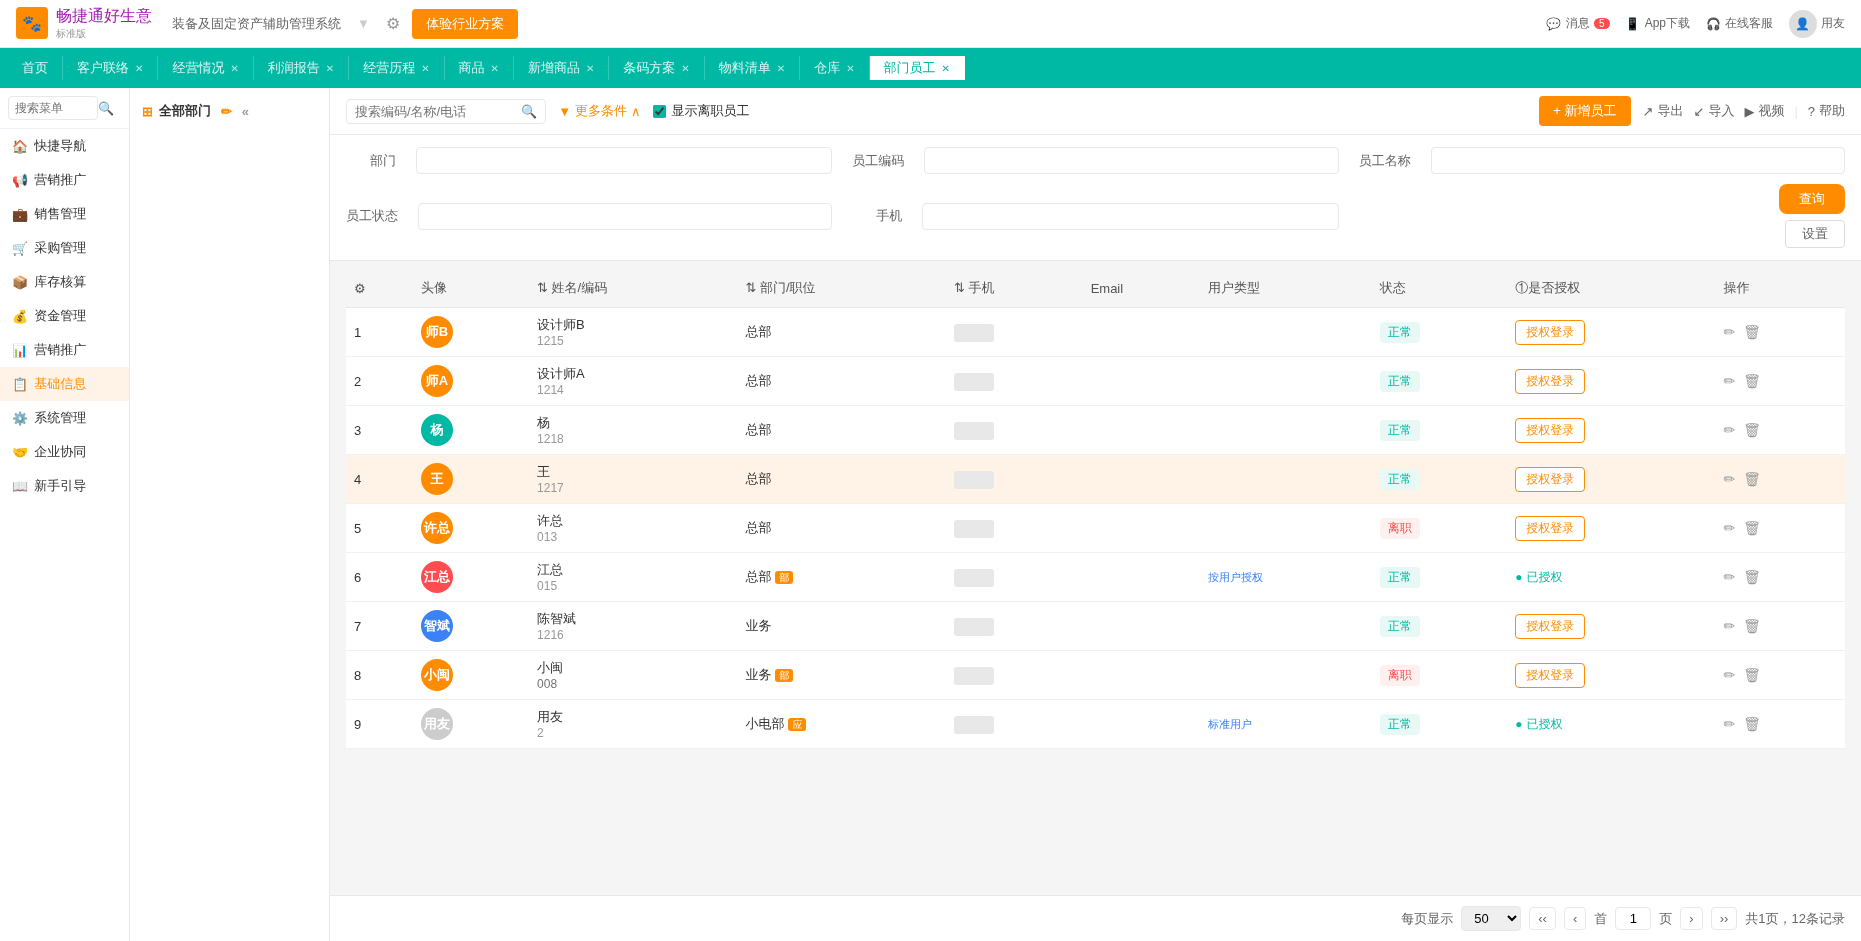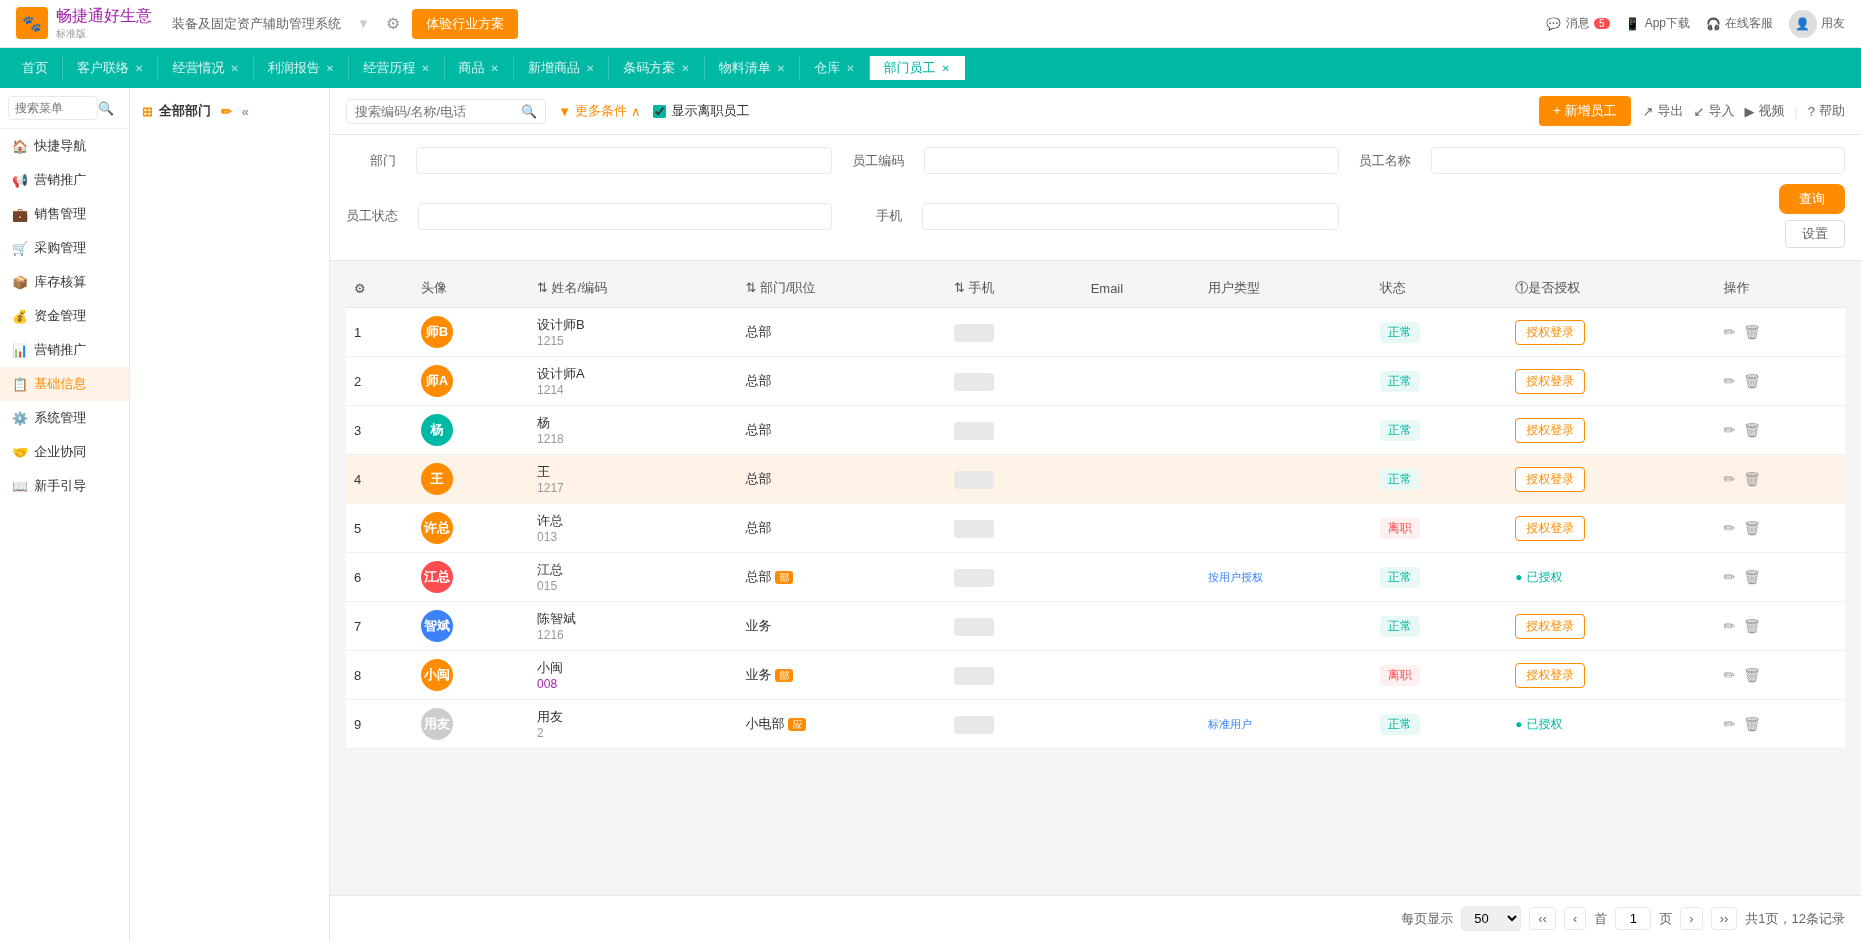--- a/index.html
+++ b/index.html
@@ -455,21 +455,21 @@
       </div>
     </td>
   </tr>
               <tr>
     <td>8</td>
     <td>
       <div class="avatar-circle" style="background:#ff8c00">小闽</div>
     </td>
     <td>
       <div>小闽</div>
-      <div style="color:#a21caf;font-size:12px;">008</div>
+      <div style="color:#737373;font-size:12px;">008</div>
     </td>
     <td>业务<span class="dept-tag">部</span></td>
     <td><span class="phone-blur"></span></td>
     <td></td>
     <td></td>
     <td><span class="status-badge status-resigned">离职</span></td>
     <td><button class="auth-btn">授权登录</button></td>
     <td>
       <div class="row-actions">
         <span class="row-action-btn">✏</span>

